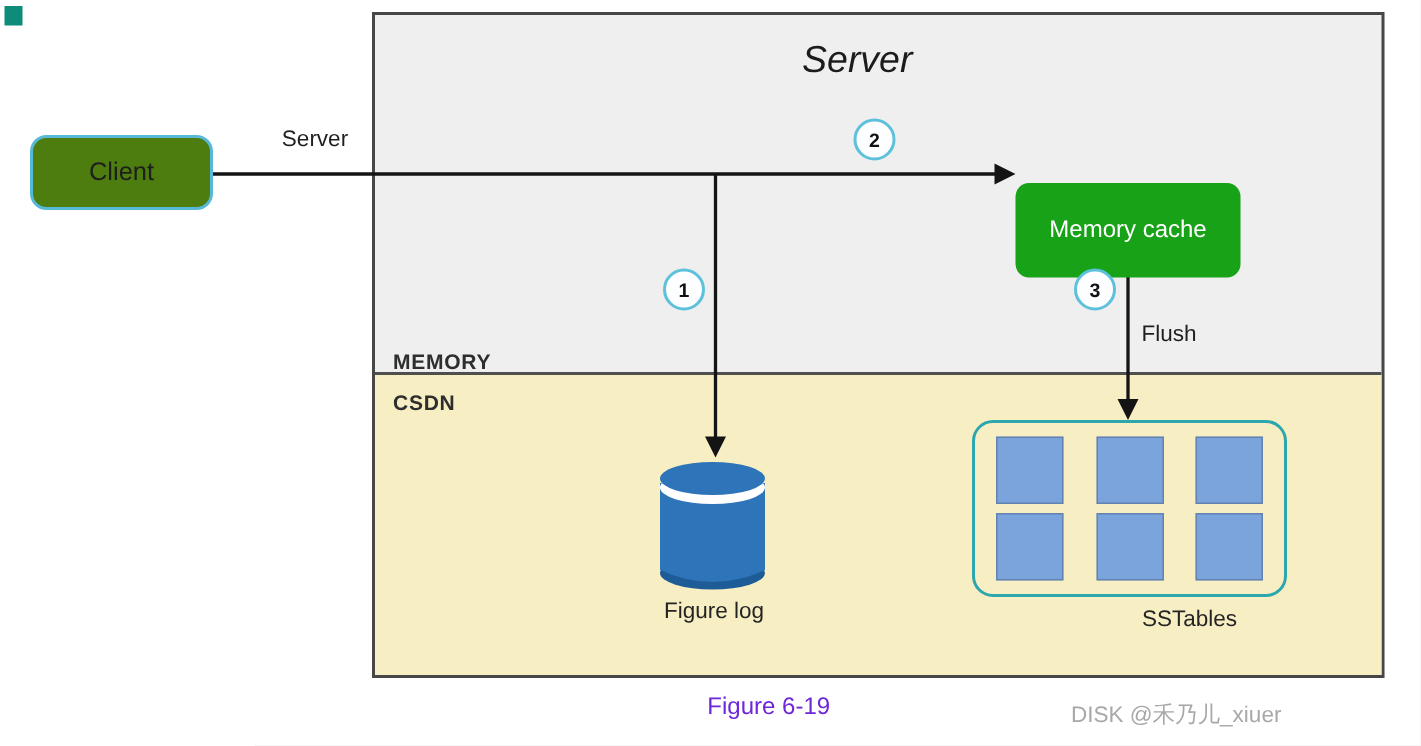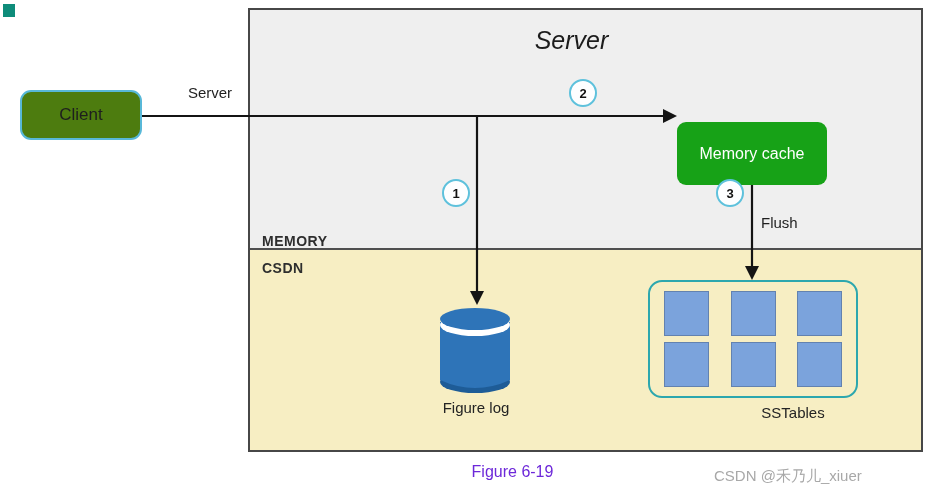--- a/index.html
+++ b/index.html
@@ -138,13 +138,13 @@
   </div>
   <div class="sstable-row">
     <div class="sstable-square"></div>
     <div class="sstable-square"></div>
     <div class="sstable-square"></div>
   </div>
 </div>
 <div class="abs node-label sstables-label">SSTables</div>
 
 <div class="abs figure-caption">Figure 6-19</div>
-<div class="abs watermark">CSDN @禾乃儿_xiuer</div>
+<div class="abs watermark">DISK @禾乃儿_xiuer</div>
 
 </body></html>

